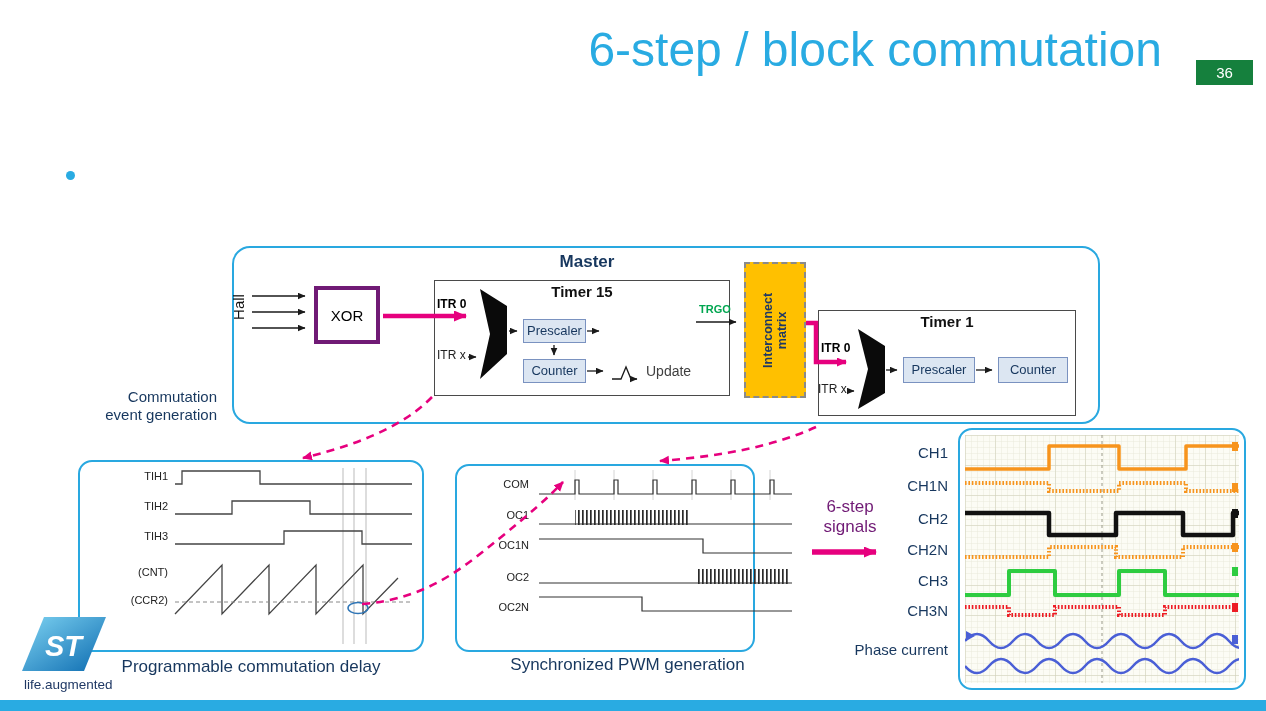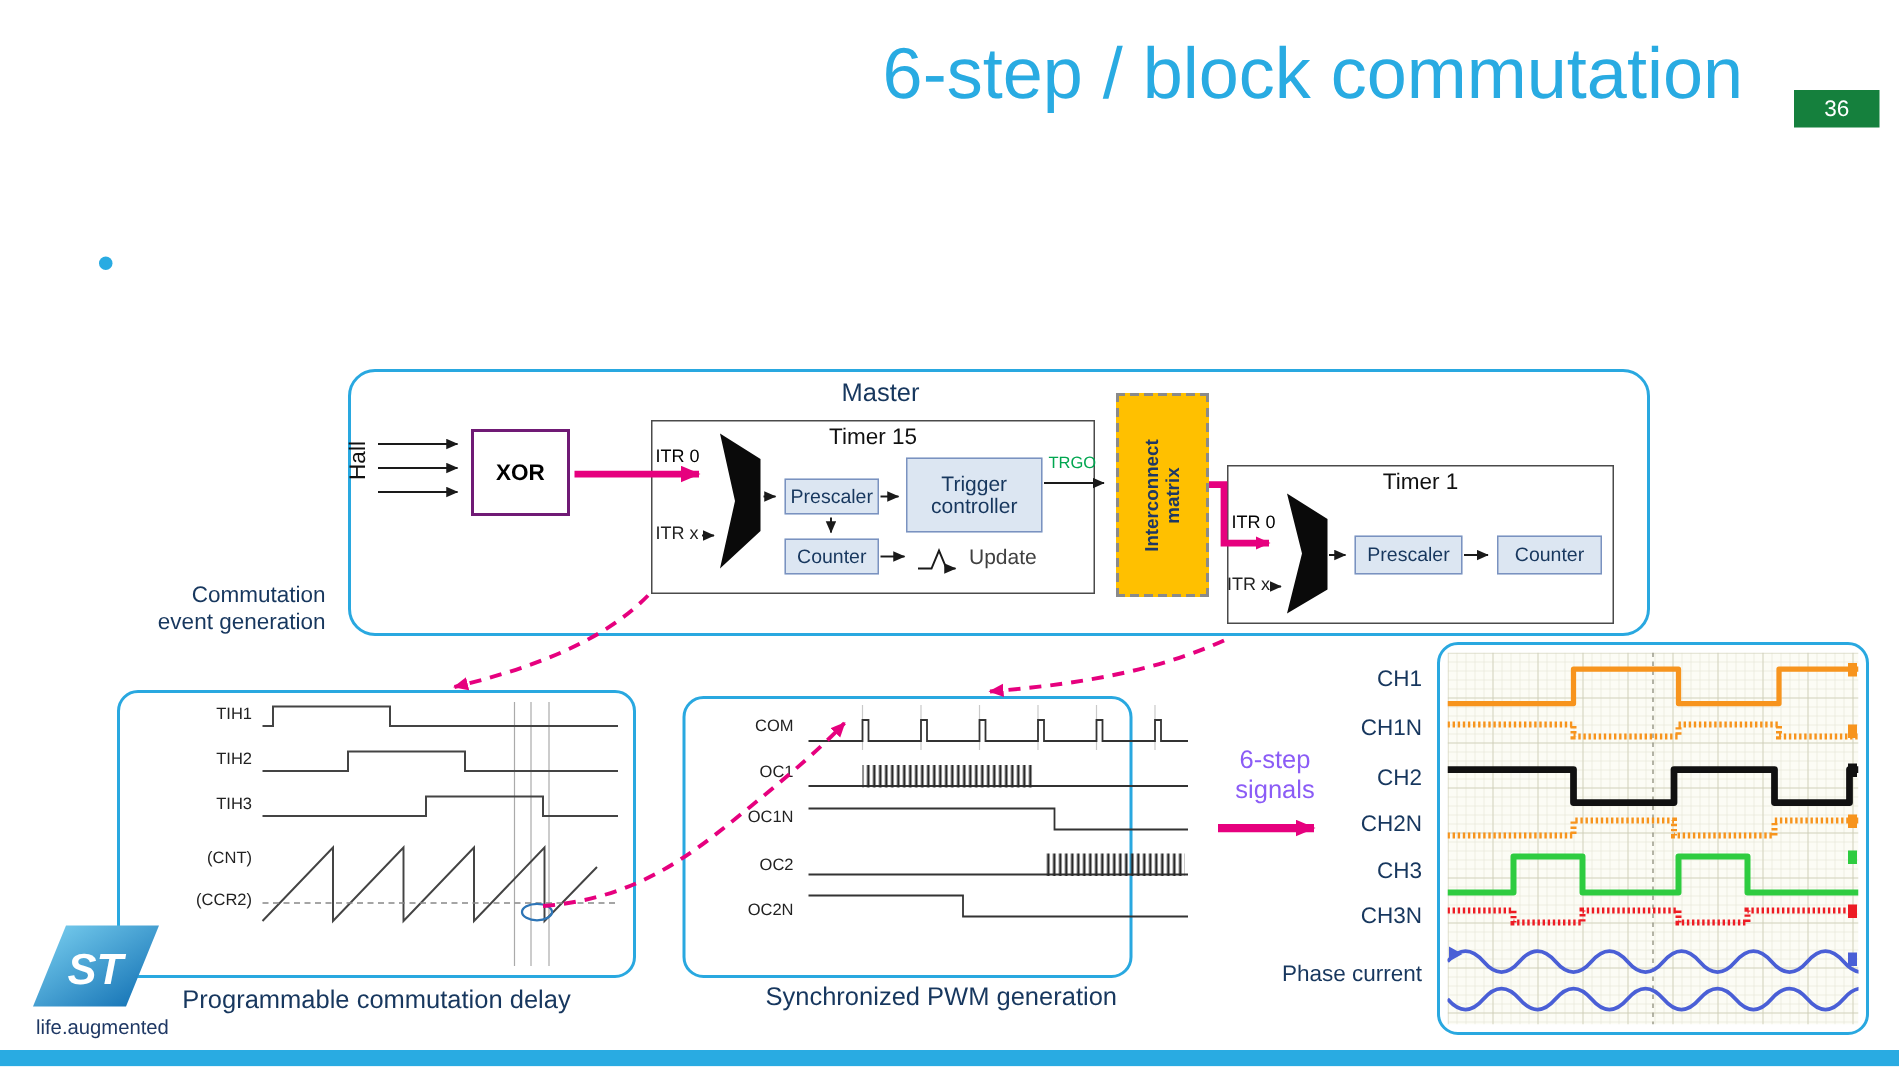--- a/index.html
+++ b/index.html
@@ -10,38 +10,38 @@
          font-size:15px;text-align:center;line-height:25px;z-index:3}
   .banner{position:absolute;left:0;top:99px;width:100%;height:39px;background:#1B9CD8;z-index:2}
   .banner-inner{width:1120px;height:39px;line-height:39px;text-align:center;color:#fff;font-weight:bold;font-size:24px}
   .bullet-dot{position:absolute;left:66px;top:171px;width:9px;height:9px;border-radius:50%;background:#29ABE2;z-index:3}
   .bullet-text{position:absolute;left:92px;top:155px;width:1000px;font-size:28px;color:#17375E;line-height:1.3;z-index:3}
   .master-box{position:absolute;left:232px;top:246px;width:868px;height:178px;border:2px solid #29A8E0;border-radius:18px;background:#fff;z-index:1}
   .blkbox{position:absolute;border:1.5px solid #4a4a4a;z-index:2;background:transparent}
   .bluebox{position:absolute;background:#DCE6F2;border:1.5px solid #7A92C0;color:#17375E;font-size:13px;
            display:flex;align-items:center;justify-content:center;text-align:center;line-height:1.1;z-index:3}
   .lbl{position:absolute;z-index:3}
-  .xor{position:absolute;left:314px;top:286px;width:66px;height:58px;border:2px solid #701a75;z-index:3;
-       display:flex;align-items:center;justify-content:center;font-weight:bold;font-size:15px;background:#fff}
+  .xor{position:absolute;left:314px;top:286px;width:66px;height:58px;border:4px solid #701a75;z-index:3;
+       display:flex;align-items:center;justify-content:center;font-weight:normal;font-size:15px;background:#fff}
   .hall{position:absolute;left:219px;top:298px;width:40px;height:18px;text-align:center;font-size:15px;
         transform:rotate(-90deg);z-index:3;color:#111}
   .interconnect{position:absolute;left:744px;top:262px;width:62px;height:136px;background:#FFC000;
                 border:2px dashed #8a8a8a;z-index:2;display:flex;align-items:center;justify-content:center}
   .ic-text{transform:rotate(-90deg);width:84px;text-align:center;font-weight:bold;font-size:12.5px;color:#1F3864;line-height:1.15}
   .panel{position:absolute;background:#fff;border:2.5px solid #29A8E0;border-radius:14px;z-index:1}
   .panel svg{position:absolute;left:0;top:0}
   .sig{position:absolute;left:8px;width:80px;text-align:right;font-size:11px;color:#222;z-index:3}
   .caption{position:absolute;text-align:center;font-size:17px;color:#17375E;z-index:3}
   .chlab{position:absolute;left:840px;width:108px;text-align:right;font-size:15px;color:#17375E;z-index:3}
   .commut{position:absolute;left:92px;top:388px;width:125px;text-align:right;font-size:15px;color:#17375E;line-height:1.2;z-index:3}
-  .sixstep{position:absolute;left:798px;top:497px;width:104px;text-align:center;font-size:17px;color:#8b5cf6;line-height:1.2;z-index:3}
+  .sixstep{position:absolute;left:798px;top:497px;width:104px;text-align:center;font-size:17px;color:#701a75;line-height:1.2;z-index:3}
   .overlay{position:absolute;left:0;top:0;z-index:4;pointer-events:none}
   .bottom-bar{position:absolute;left:0;bottom:0;width:100%;height:11px;background:#29ABE2;z-index:2}
   .tagline{position:absolute;left:24px;top:677px;font-size:13.5px;color:#1F3864;z-index:3}
-  .bold{font-weight:normal}
+  .bold{font-weight:bold}
   .navy{color:#17375E}
 </style>
 </head>
 <body>
 
 <div class="slide">
 
   <div class="title">6-step / block commutation</div>
   <div class="badge">36</div>
   <span class="bullet-dot"></span>
@@ -50,21 +50,20 @@
   <div class="lbl bold navy" style="left:497px;top:252px;width:180px;text-align:center;font-size:17px">Master</div>
   <div class="hall">Hall</div>
   <div class="xor">XOR</div>
 
   <div class="blkbox" style="left:434px;top:280px;width:296px;height:116px"></div>
   <div class="lbl bold" style="left:434px;top:283px;width:296px;text-align:center;font-size:15px;color:#111">Timer 15</div>
   <div class="lbl bold" style="left:437px;top:297px;font-size:12px;color:#000">ITR 0</div>
   <div class="lbl" style="left:437px;top:348px;font-size:12px;color:#222">ITR x</div>
   <div class="bluebox" style="left:523px;top:319px;width:63px;height:24px">Prescaler</div>
   <div class="bluebox" style="left:523px;top:359px;width:63px;height:24px">Counter</div>
-  <div class="bluebox" style="left:604px;top:305px;width:91px;height:50px;font-size:14px">Trigger controller</div>
   <div class="lbl" style="left:646px;top:363px;font-size:14px;color:#404040">Update</div>
   <div class="lbl bold" style="left:699px;top:303px;font-size:11px;color:#00A650">TRGO</div>
 
   <div class="interconnect">
     <span class="ic-text">Interconnect matrix</span>
   </div>
 
   <div class="blkbox" style="left:818px;top:310px;width:258px;height:106px"></div>
   <div class="lbl bold" style="left:818px;top:313px;width:258px;text-align:center;font-size:15px;color:#111">Timer 1</div>
   <div class="lbl bold" style="left:821px;top:341px;font-size:12px;color:#000">ITR 0</div>

